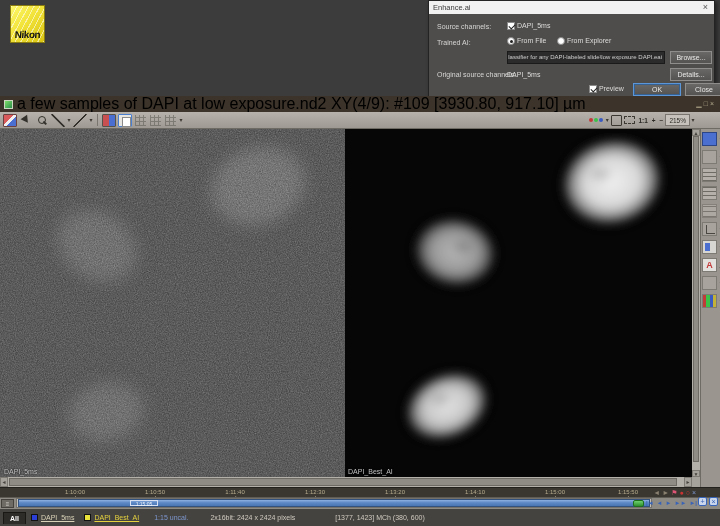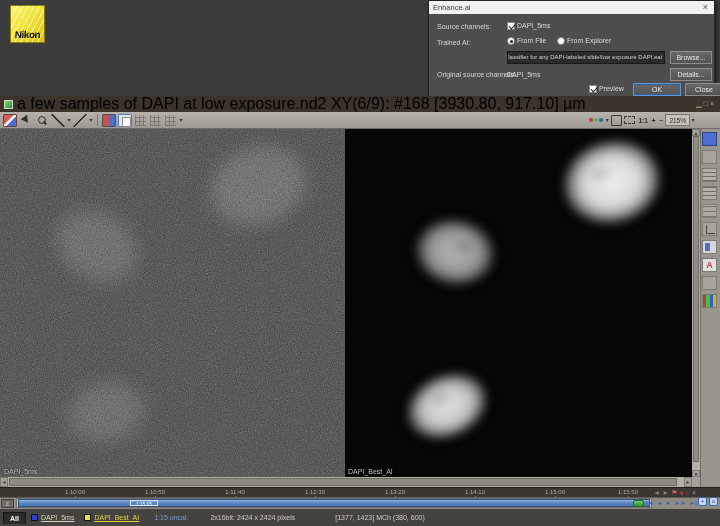--- a/index.html
+++ b/index.html
@@ -205,21 +205,21 @@
     <span style="vertical-align:2px">Preview</span>
   </div>
   <div id="dlg-ok" class="abs dbtn" style="left:204px; top:82px; width:48px">OK</div>
   <div class="abs dbtn" style="left:256px; top:82px; width:38px; width:38px">Close</div>
 </div>
 
 <div id="mwin" class="abs"></div>
 
 <div id="titlebar" class="abs"></div>
 <div id="titlebar-icon" class="abs"></div>
-<div id="titlebar-text" class="abs">a few samples of DAPI at low exposure.nd2   XY(6/9): #168 [3930.80, 917.10] µm</div>
+<div id="titlebar-text" class="abs">a few samples of DAPI at low exposure.nd2   XY(4/9): #109 [3930.80, 917.10] µm</div>
 <div id="win-controls" class="abs">
   <span>▁</span><span>□</span><span>×</span>
 </div>
 
 <div id="toolbar" class="abs">
   <div class="ti" id="t-anno"></div>
   <div class="ti" id="t-pointer"></div>
   <div class="ti" id="t-zoom"></div>
   <div class="ti" id="t-line"></div>
   <div class="drop">▾</div>

